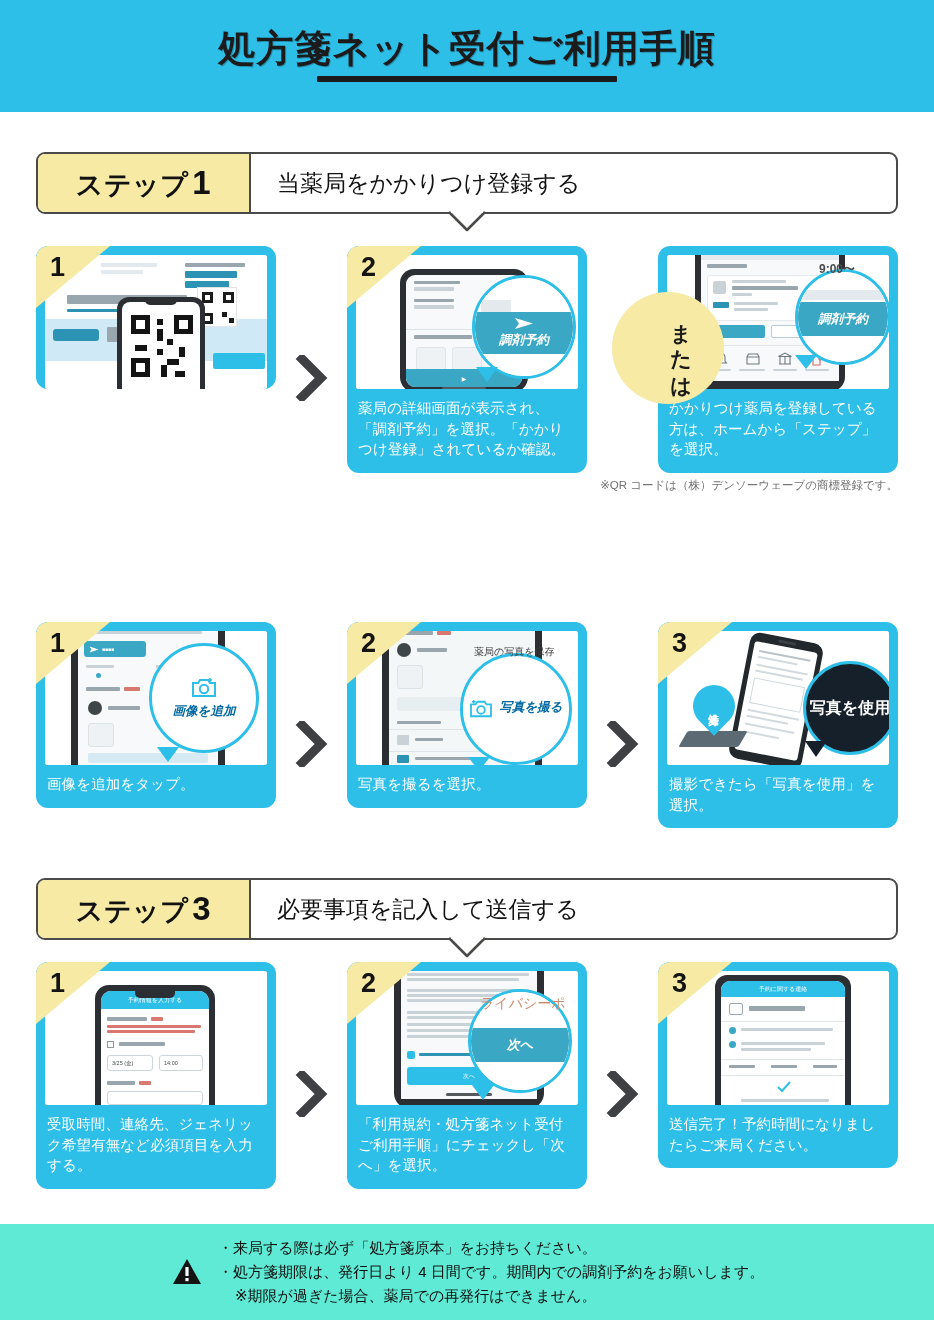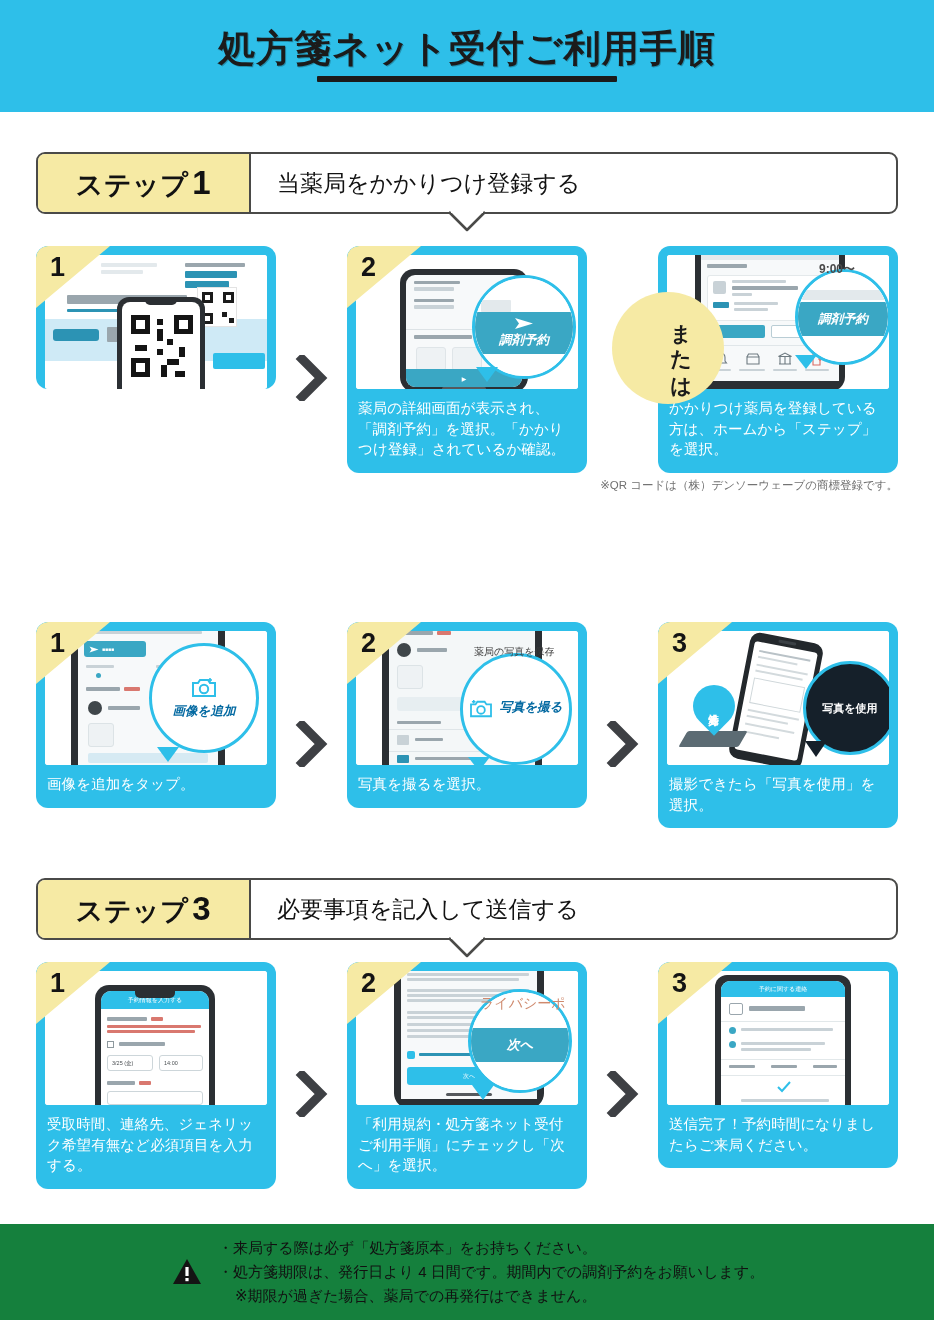--- a/index.html
+++ b/index.html
@@ -102,21 +102,21 @@
     color: #1b1b1b; letter-spacing: 3px; margin-left: 26px;
   }
 
   .trademark {
     position: absolute; font-size: 11.5px; color: #707070; text-align: right;
   }
 
   
   .footer {
     position: absolute; left: 0; bottom: 0; width: 934px; height: 96px;
-    background: #15803d; display: flex; align-items: center;
+    background: #5eead4; display: flex; align-items: center;
   }
   .footer-icon { margin-left: 172px; margin-right: 16px; }
   .footer-lines { font-size: 15px; color: #111; line-height: 1.62; }
   .footer-line { white-space: nowrap; }
   .footer-sub { padding-left: 17px; }
 
   
   .ph { position: absolute; background: #2b2f33; border-radius: 13px; }
   .ph-screen { position: absolute; background: #fff; overflow: hidden; }
   .bg-shot { position: absolute; inset: 0; background: #f4f6f7; }
@@ -462,21 +462,21 @@
           <div style="position:absolute;left:28px;top:3px;width:18px;height:3px;background:#3a4045;border-radius:2px;"></div>
         </div>
 
         <div class="pin" style="left:26px; top:54px;">
           <span class="pin-label">処方箋</span>
         </div>
         <div style="position:absolute; left:16px; top:100px; width:60px; height:16px; background:#5c6b73;
                     transform:skewX(-30deg); border-radius:2px;"></div>
 
         <div class="dark-bub" style="left:136px; top:30px; width:94px; height:94px;">
-          <span class="bub-label" style="font-size:11px;">写真を使用</span>
+          <span class="bub-label" style="font-size:16px;">写真を使用</span>
         </div>
         <div class="bub-tail" style="left:138px; top:110px; border-top: 16px solid #15202a;"></div>
       </div>
       <div class="card-cap">撮影できたら「写真を使用」を選択。</div>
     </div>
   </div>
 
   <div class="step-head-wrap" style="top:878px;">
     <div class="step-head">
       <div class="step-badge">

